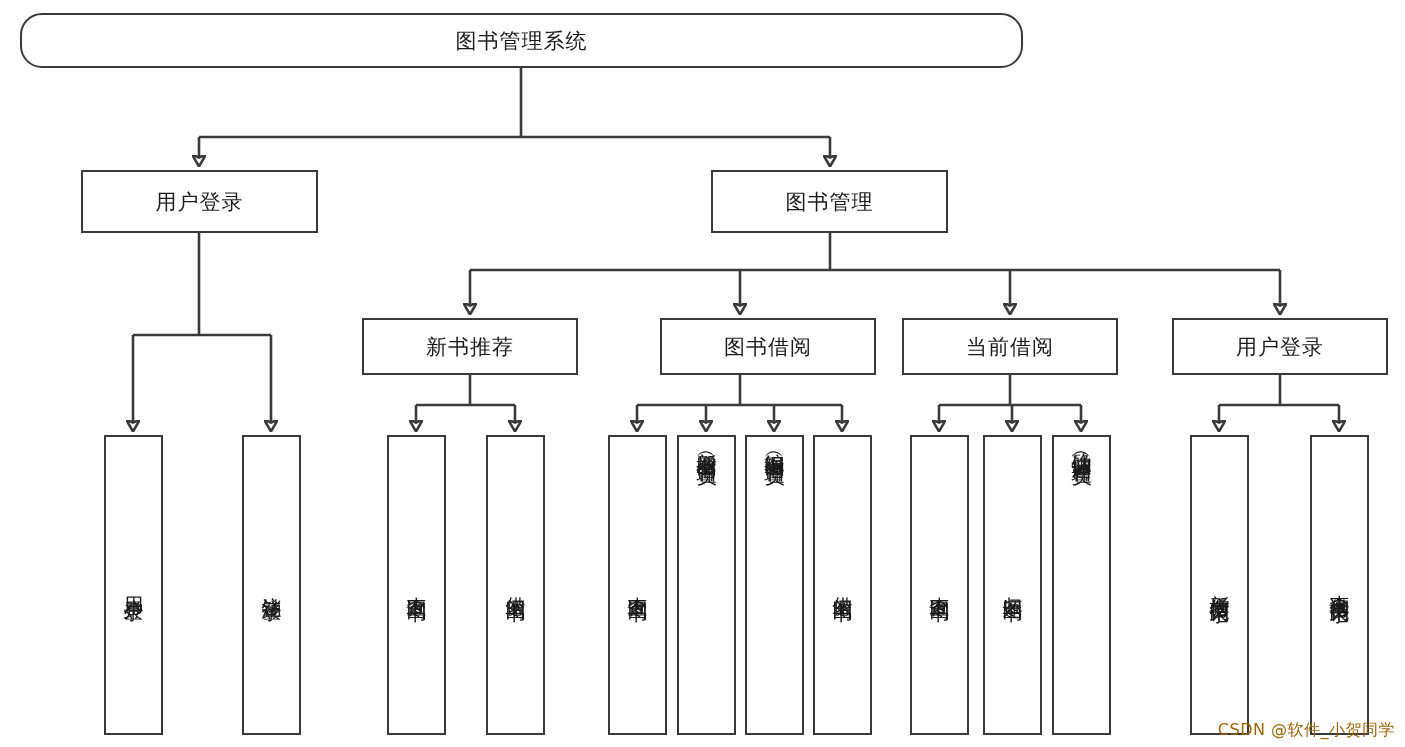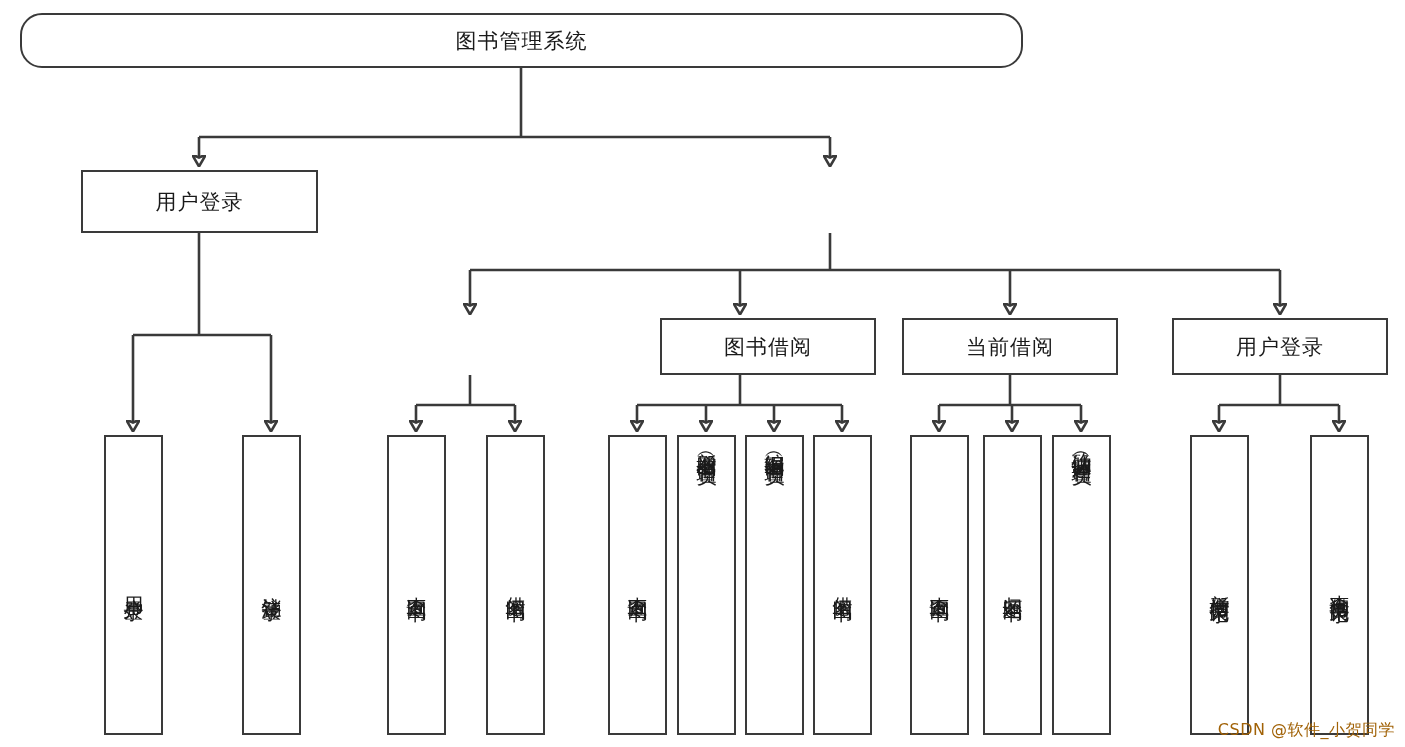--- a/index.html
+++ b/index.html
@@ -109,21 +109,27 @@
     <line x1="1339" y1="405" x2="1339" y2="421" marker-end="url(#arrow)"></line>
   </svg>
 
   <div class="node node-h" style="left:20px;top:13px;width:1003px;height:55px;border-radius:22px;">
     <span>图书管理系统</span>
   </div>
 
   <div class="node node-h" style="left:81px;top:170px;width:237px;height:63px;">
     <span>用户登录</span>
   </div>
+  <div class="node node-h" style="left:711px;top:170px;width:237px;height:63px;">
+    <span>图书管理</span>
+  </div>
 
+  <div class="node node-h" style="left:362px;top:318px;width:216px;height:57px;">
+    <span>新书推荐</span>
+  </div>
   <div class="node node-h" style="left:660px;top:318px;width:216px;height:57px;">
     <span>图书借阅</span>
   </div>
   <div class="node node-h" style="left:902px;top:318px;width:216px;height:57px;">
     <span>当前借阅</span>
   </div>
   <div class="node node-h" style="left:1172px;top:318px;width:216px;height:57px;">
     <span>用户登录</span>
   </div>
 

